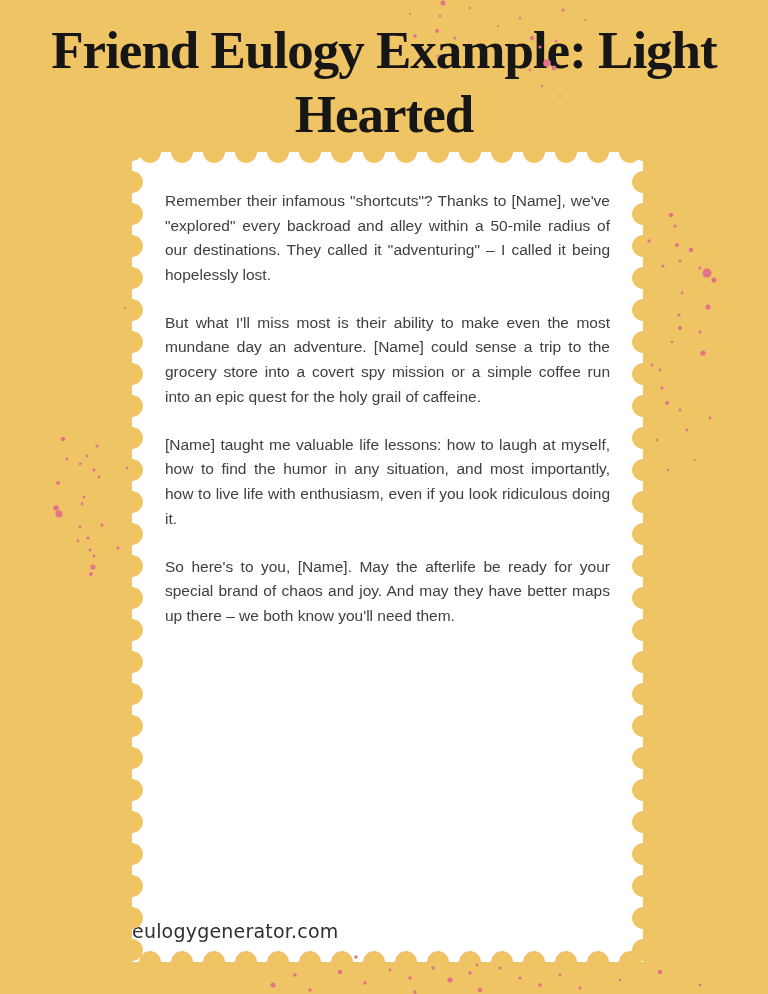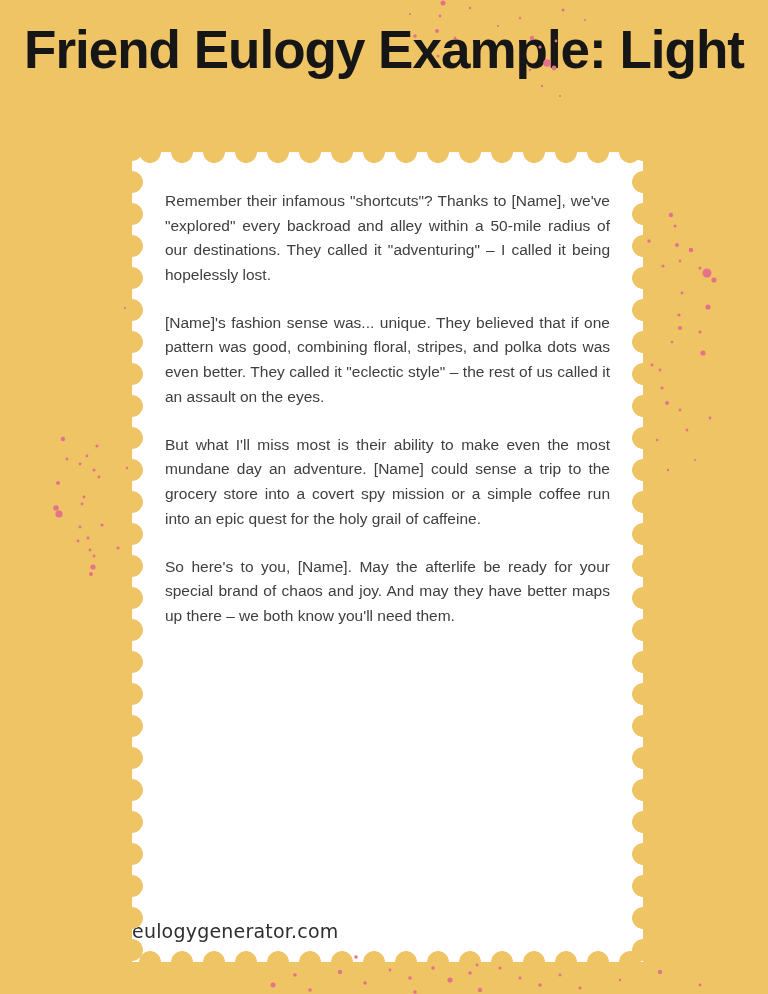--- a/index.html
+++ b/index.html
@@ -18,21 +18,21 @@
     position:relative;
     overflow:hidden;
   }
   .page{position:absolute;inset:0;background:var(--background);}
 
   
   .title{
     position:absolute;
     top:18px;left:0;right:0;
     text-align:center;
-    font-family:Liberation Sans, sans-serif;
+    font-family:Liberation Serif, serif;
     font-weight:700;
     font-size:53px;
     line-height:64px;
     letter-spacing:-1px;
     color:var(--title);
     z-index:3;
   }
   .title .line{display:block;}
 
   
@@ -97,32 +97,33 @@
   }
   .splatter-overlay circle{fill:var(--splatter);}
 </style>
 </head>
 <body>
 
 <div class="page">
 
   <h1 class="title">
     <span class="line">Friend Eulogy Example: Light</span>
+    <span class="line">Hearted</span>
   </h1>
 
   <div class="card">
     <div class="scallop scallop-top"></div>
     <div class="scallop scallop-bottom"></div>
     <div class="scallop scallop-left"></div>
     <div class="scallop scallop-right"></div>
 
     <div class="content">
       <p>Remember their infamous "shortcuts"? Thanks to [Name], we've "explored" every backroad and alley within a 50-mile radius of our destinations. They called it "adventuring" – I called it being hopelessly lost.</p>
-      <p>[Name]'s fashion sense was... unique. They believed that if one pattern was good, combining floral, stripes, and polka dots was even better. They called it "eclectic style" – the rest of us called it an assault on the eyes.</p>
       <p>But what I'll miss most is their ability to make even the most mundane day an adventure. [Name] could sense a trip to the grocery store into a covert spy mission or a simple coffee run into an epic quest for the holy grail of caffeine.</p>
+      <p>[Name] taught me valuable life lessons: how to laugh at myself, how to find the humor in any situation, and most importantly, how to live life with enthusiasm, even if you look ridiculous doing it.</p>
       <p>So here's to you, [Name]. May the afterlife be ready for your special brand of chaos and joy. And may they have better maps up there – we both know you'll need them.</p>
     </div>
 
     <div class="site-credit">eulogygenerator.com</div>
   </div>
 
   <svg class="splatter-overlay" viewBox="0 0 768 994" xmlns="http://www.w3.org/2000/svg">
     <g>
       <circle cx="443" cy="3" r="2.5"></circle>
         <circle cx="415" cy="36" r="1.8"></circle>

